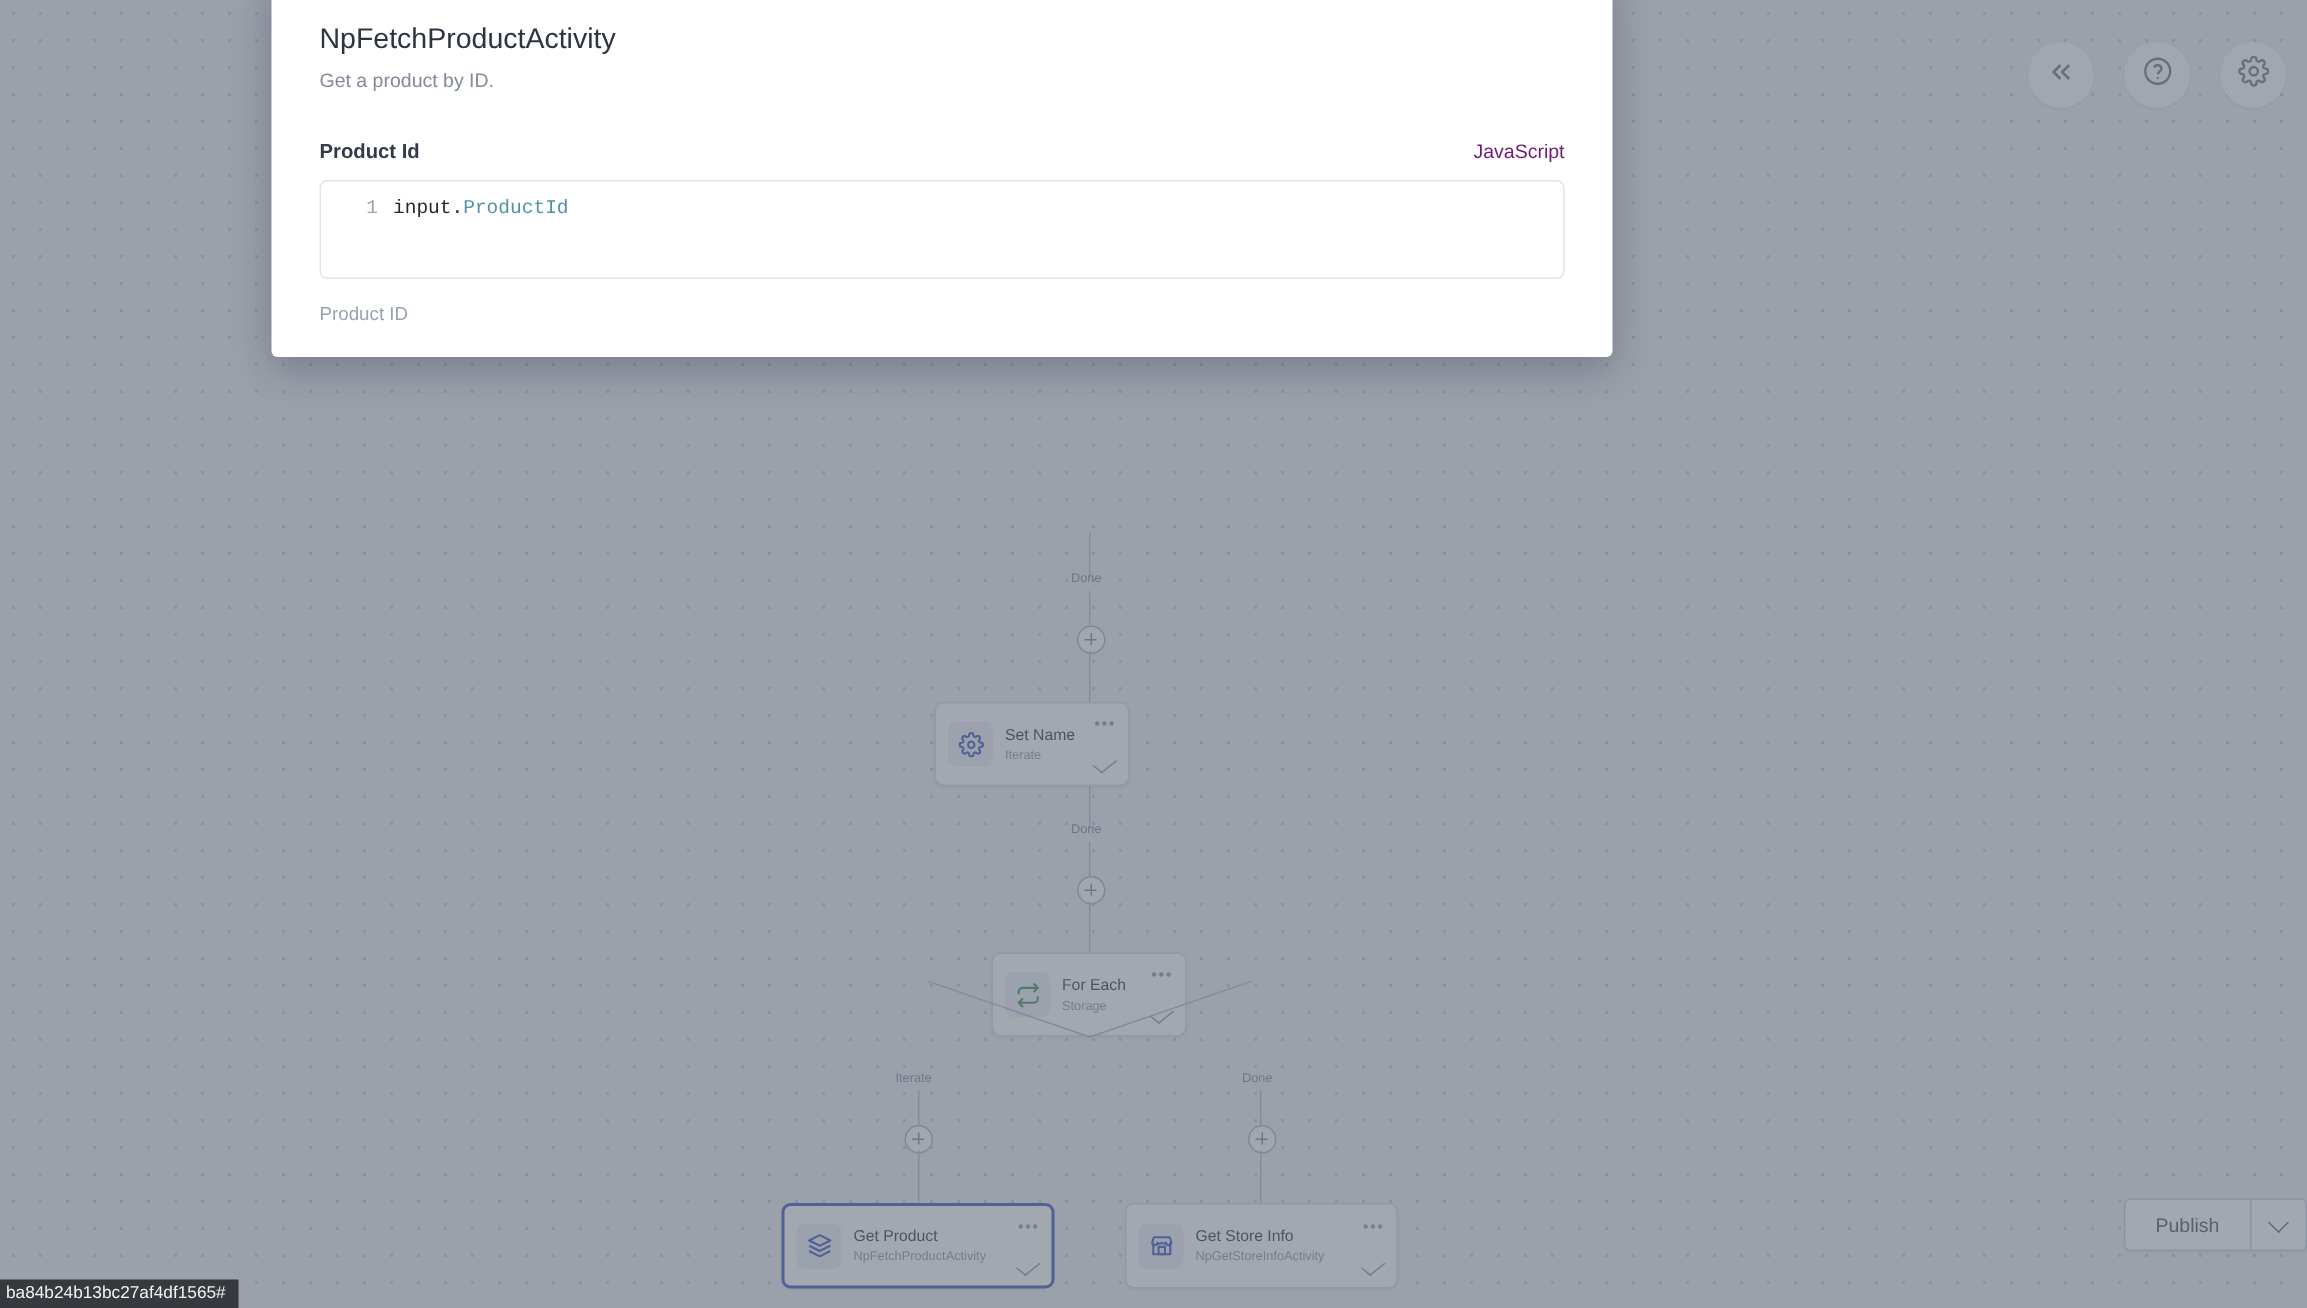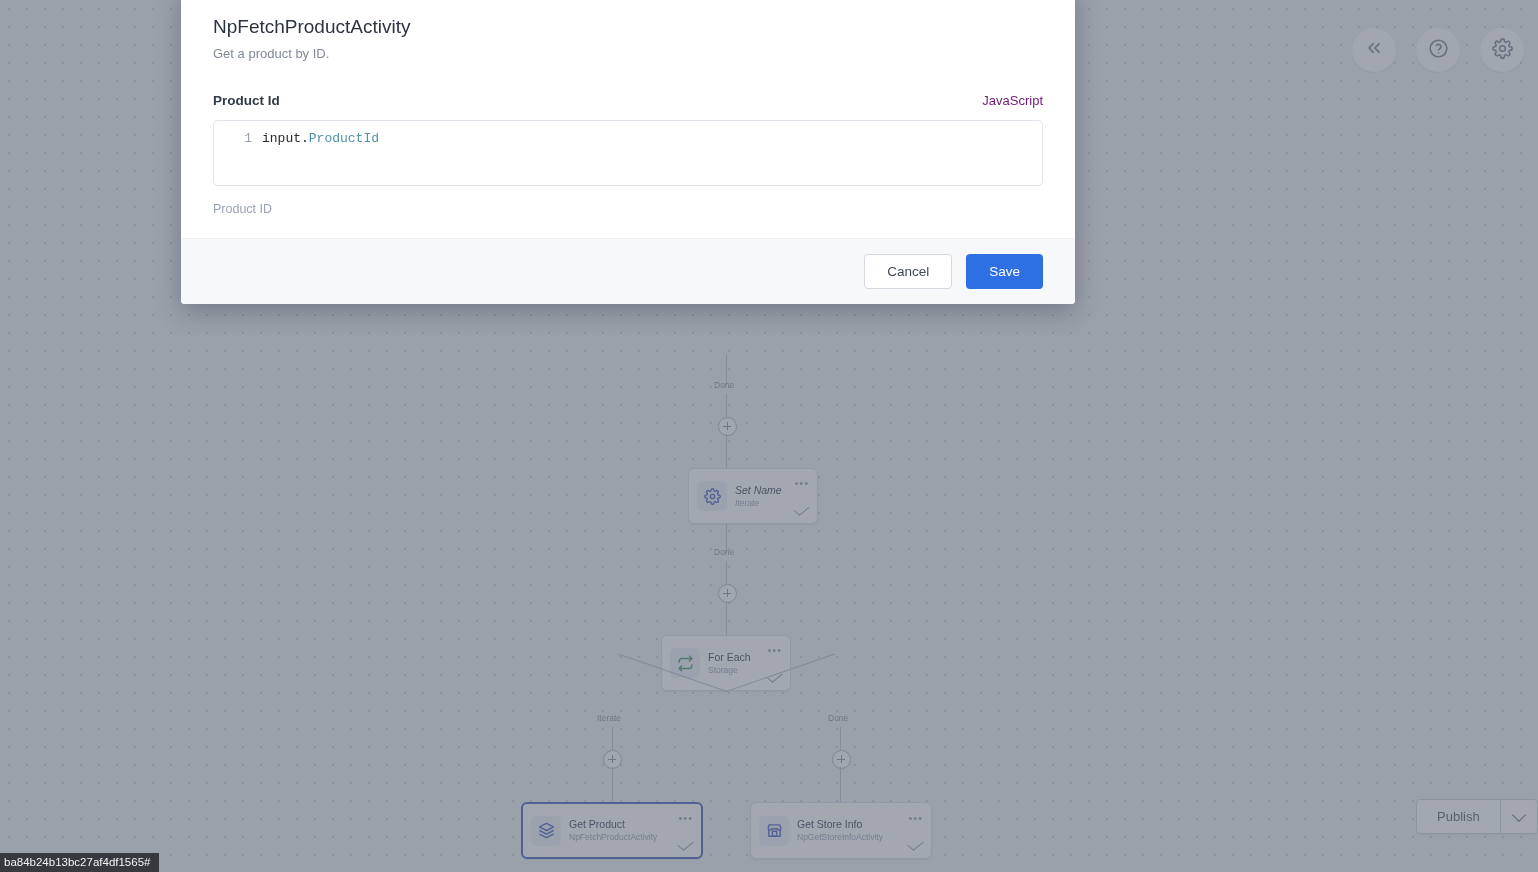--- a/index.html
+++ b/index.html
@@ -306,21 +306,21 @@
 <div id="app">
 
   <div class="canvas">
 
     <div class="edge edge-v" style="left:726px; top:355px; height:30px;"></div>
     <div class="edge-label" style="left:714px; top:380px;">Done</div>
     <div class="edge edge-v" style="left:726px; top:394px; height:23px;"></div>
     <div class="plus" style="left:718px; top:417px;"></div>
     <div class="edge edge-v" style="left:726px; top:434px; height:34px;"></div>
 
-    <div class="node" style="left:688px; top:468px;font-style:italic;">
+    <div class="node" style="left:623px; top:468px;">
       <div class="node-icon">
         <svg width="17" height="17" viewBox="0 0 24 24" fill="none" stroke="#4c63c4" stroke-width="2">
           <circle cx="12" cy="12" r="3"></circle>
           <path d="M19.4 15a1.65 1.65 0 0 0 .33 1.82l.06.06a2 2 0 1 1-2.83 2.83l-.06-.06a1.65 1.65 0 0 0-1.82-.33 1.65 1.65 0 0 0-1 1.51V21a2 2 0 0 1-4 0v-.09A1.65 1.65 0 0 0 9 19.4a1.65 1.65 0 0 0-1.82.33l-.06.06a2 2 0 1 1-2.83-2.83l.06-.06a1.65 1.65 0 0 0 .33-1.82 1.65 1.65 0 0 0-1.51-1H3a2 2 0 0 1 0-4h.09A1.65 1.65 0 0 0 4.6 9a1.65 1.65 0 0 0-.33-1.82l-.06-.06a2 2 0 1 1 2.83-2.83l.06.06A1.65 1.65 0 0 0 9 4.6a1.65 1.65 0 0 0 1-1.51V3a2 2 0 0 1 4 0v.09a1.65 1.65 0 0 0 1 1.51 1.65 1.65 0 0 0 1.82-.33l.06-.06a2 2 0 1 1 2.83 2.83l-.06.06a1.65 1.65 0 0 0-.33 1.82V9a1.65 1.65 0 0 0 1.51 1H21a2 2 0 0 1 0 4h-.09a1.65 1.65 0 0 0-1.51 1z"></path>
         </svg>
       </div>
       <div class="node-text">
         <div class="node-title">Set Name</div>
         <div class="node-sub">Iterate</div>
       </div>
@@ -459,21 +459,17 @@
       <div class="editor">
         <div class="code-line">
           <div class="gutter">1</div>
           <div><span class="code-tok-plain">input.</span><span class="code-tok-prop">ProductId</span></div>
         </div>
       </div>
 
       <div class="field-hint">Product ID</div>
     </div>
 
-    <div class="modal-footer">
-      <div class="btn btn-cancel">Cancel</div>
-      <div class="btn btn-save">Save</div>
-    </div>
   </div>
 
   <div class="statusbar">ba84b24b13bc27af4df1565#</div>
 
 </div>
 
 </body></html>

